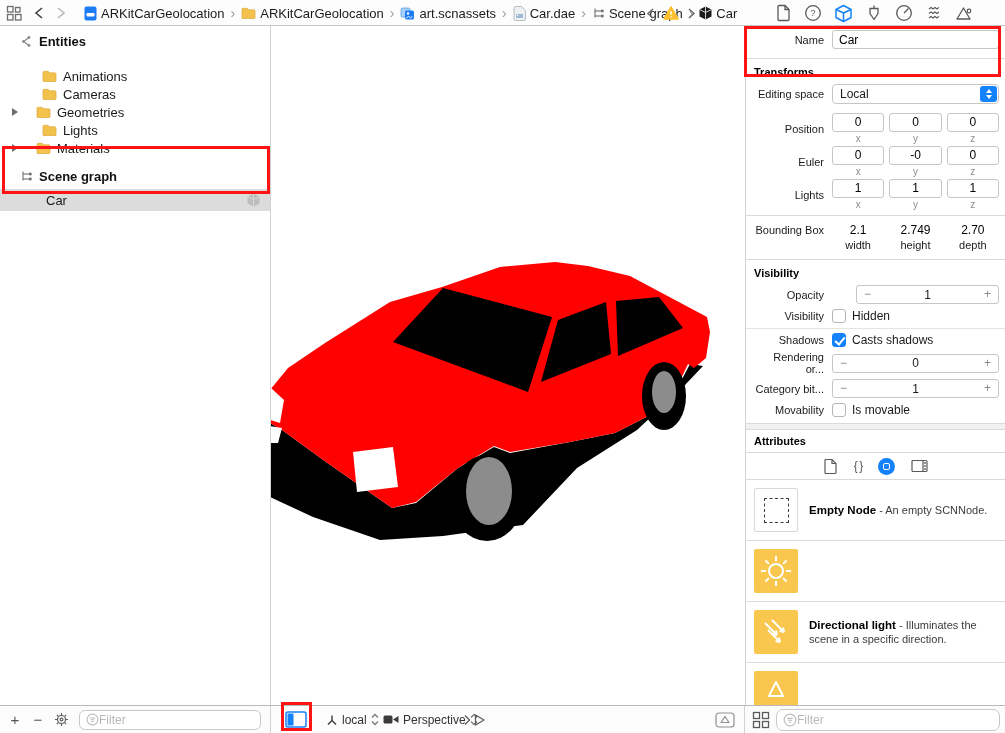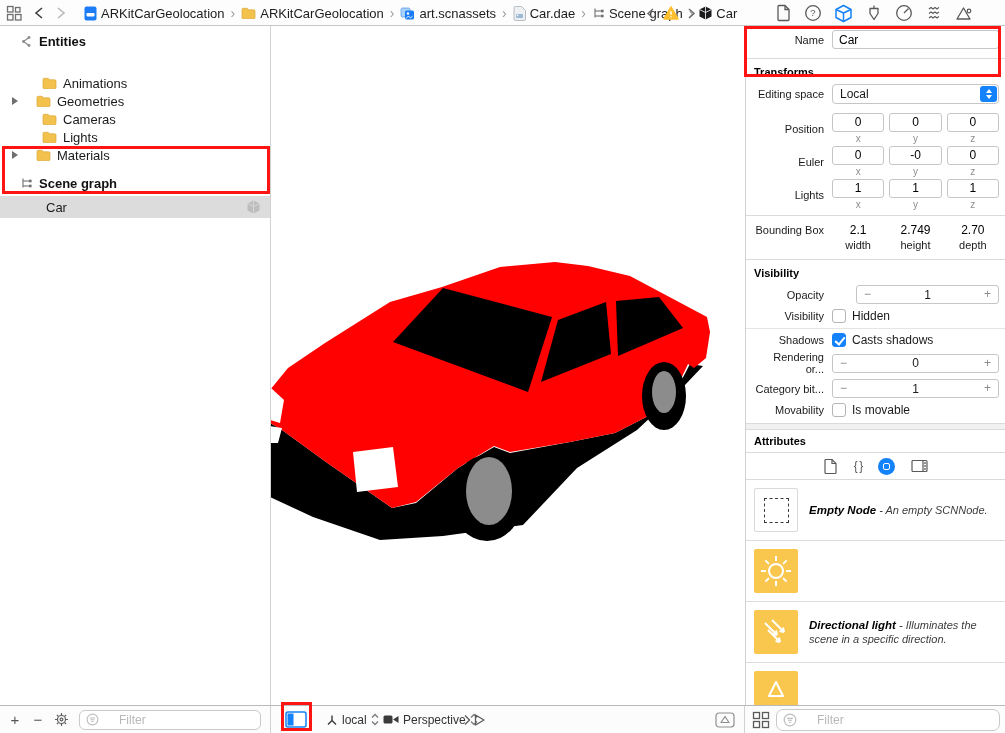--- a/index.html
+++ b/index.html
@@ -60,29 +60,29 @@
   .cb-label { margin-left:6px; font-size:12px; }
   .libtabs { height:26px; display:flex; align-items:center; justify-content:center; gap:16px; }
   .obj-lib { width:17px; height:17px; border-radius:50%; background:#1482fa; display:flex; align-items:center; justify-content:center; }
   .obj-lib span { width:7px; height:7px; border:1.5px solid #fff; border-radius:2px; display:block; }
   .braces { font-size:12px; color:#5a5a5a; letter-spacing:-1px; }
   .lib-item { display:flex; align-items:center; padding:8px 6px 8px 8px; border-bottom:1px solid #dcdcdc; }
   .lib-ic { width:44px; height:44px; flex:none; border-radius:2px; display:flex; align-items:center; justify-content:center; }
   .lib-ic.plain { background:#fff; border:1px solid #d9d9d9; }
   .lib-ic.amber { background:#f9c64e; }
   .dashed-sq { width:25px; height:25px; border:1.6px dashed #3a3a3a; }
-  .lib-txt { margin-left:11px; width:190px; font-size:11px; line-height:14px; color:#3c3c3c;font-style:italic; }
+  .lib-txt { margin-left:11px; width:190px; font-size:11px; line-height:14px; color:#3c3c3c; }
   .lib-title { font-weight:700; font-size:11.5px; color:#000; }
 
   
   .bottombar { position:absolute; left:0; bottom:0; width:1005px; height:28px; background:#fcfcfc; border-top:1px solid #b9b9b9; font-size:12px; color:#333; }
   .bb-left { position:absolute; left:0; top:0; width:271px; height:100%; border-right:1px solid #d2d2d2; display:flex; align-items:center; }
   .bb-center { position:absolute; left:271px; top:0; width:474px; height:100%; border-right:1px solid #d2d2d2; }
   .bb-right { position:absolute; left:745px; top:0; width:260px; height:100%; }
-  .filter-box { display:flex; align-items:center; gap:20px; height:20px; border:1px solid #c9c9c9; border-radius:6px; background:#fff; padding:0 6px; }
+  .filter-box { display:flex; align-items:center; gap:0; height:20px; border:1px solid #c9c9c9; border-radius:6px; background:#fff; padding:0 6px; }
   .filter-box input { border:none; outline:none; width:100%; font-size:12px; font-family:"Liberation Sans", sans-serif; color:#333; background:transparent; }
   .filter-box input::placeholder { color:#b8b8b8; }
   .bb-group { display:flex; align-items:center; gap:4px; position:absolute; top:0; height:100%; }
 
   
   .anno { position:absolute; border:3px solid #ff1414; background:transparent; z-index:10; pointer-events:none; }
 </style>
 </head>
 <body>
 
@@ -256,49 +256,49 @@
           <svg width="13" height="13" viewBox="0 0 13 13">
               <polyline points="9,2.5 3.5,6.5 9,10.5" fill="none" stroke="#8d8d8d" stroke-width="1.3"></polyline>
               <circle cx="9" cy="2.5" r="1.4" fill="#8d8d8d"></circle>
               <circle cx="3.5" cy="6.5" r="1.4" fill="#8d8d8d"></circle>
               <circle cx="9" cy="10.5" r="1.4" fill="#8d8d8d"></circle>
             </svg>
         </span>
         <span>Entities</span>
       </div>
 
-      <div class="tree-row" style="margin-top:24px;">
+      <div class="tree-row" style="margin-top:17px;">
         <span class="disc-space"></span>
           <span class="disc-space" style="width:24px;"></span>
         <span class="icon" style="margin-right:6px;">
           <svg width="15" height="12" viewBox="0 0 15 12">
               <path d="M1,2.5 a1.2,1.2 0 0 1 1.2,-1.2 h4 l1.3,1.5 h5.3 a1.2,1.2 0 0 1 1.2,1.2 v6.5 a1.2,1.2 0 0 1 -1.2,1.2 h-10.6 a1.2,1.2 0 0 1 -1.2,-1.2 z" fill="#f2c24d" stroke="#dca83a" stroke-width="0.7"></path>
             </svg>
         </span>
         <span>Animations</span>
+      </div>
+      <div class="tree-row">
+        <span class="disc-space"></span>
+          <span class="disc-space" style="width:24px;"></span>
+        <span class="icon" style="margin-right:6px;">
+          <svg width="15" height="12" viewBox="0 0 15 12">
+              <path d="M1,2.5 a1.2,1.2 0 0 1 1.2,-1.2 h4 l1.3,1.5 h5.3 a1.2,1.2 0 0 1 1.2,1.2 v6.5 a1.2,1.2 0 0 1 -1.2,1.2 h-10.6 a1.2,1.2 0 0 1 -1.2,-1.2 z" fill="#f2c24d" stroke="#dca83a" stroke-width="0.7"></path>
+            </svg>
+        </span>
+        <span>Cameras</span>
       </div>
       <div class="tree-row">
         <span class="disc"></span>
         <span style="width:18px;"></span>
         <span class="icon" style="margin-right:6px;">
           <svg width="15" height="12" viewBox="0 0 15 12">
               <path d="M1,2.5 a1.2,1.2 0 0 1 1.2,-1.2 h4 l1.3,1.5 h5.3 a1.2,1.2 0 0 1 1.2,1.2 v6.5 a1.2,1.2 0 0 1 -1.2,1.2 h-10.6 a1.2,1.2 0 0 1 -1.2,-1.2 z" fill="#f2c24d" stroke="#dca83a" stroke-width="0.7"></path>
             </svg>
         </span>
         <span>Geometries</span>
-      </div>
-      <div class="tree-row">
-        <span class="disc-space"></span>
-          <span class="disc-space" style="width:24px;"></span>
-        <span class="icon" style="margin-right:6px;">
-          <svg width="15" height="12" viewBox="0 0 15 12">
-              <path d="M1,2.5 a1.2,1.2 0 0 1 1.2,-1.2 h4 l1.3,1.5 h5.3 a1.2,1.2 0 0 1 1.2,1.2 v6.5 a1.2,1.2 0 0 1 -1.2,1.2 h-10.6 a1.2,1.2 0 0 1 -1.2,-1.2 z" fill="#f2c24d" stroke="#dca83a" stroke-width="0.7"></path>
-            </svg>
-        </span>
-        <span>Cameras</span>
       </div>
       <div class="tree-row">
         <span class="disc-space"></span>
           <span class="disc-space" style="width:24px;"></span>
         <span class="icon" style="margin-right:6px;">
           <svg width="15" height="12" viewBox="0 0 15 12">
               <path d="M1,2.5 a1.2,1.2 0 0 1 1.2,-1.2 h4 l1.3,1.5 h5.3 a1.2,1.2 0 0 1 1.2,1.2 v6.5 a1.2,1.2 0 0 1 -1.2,1.2 h-10.6 a1.2,1.2 0 0 1 -1.2,-1.2 z" fill="#f2c24d" stroke="#dca83a" stroke-width="0.7"></path>
             </svg>
         </span>
         <span>Lights</span>

